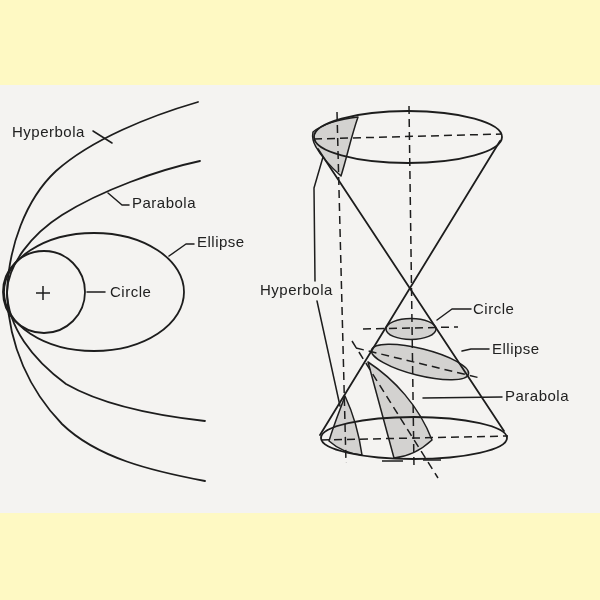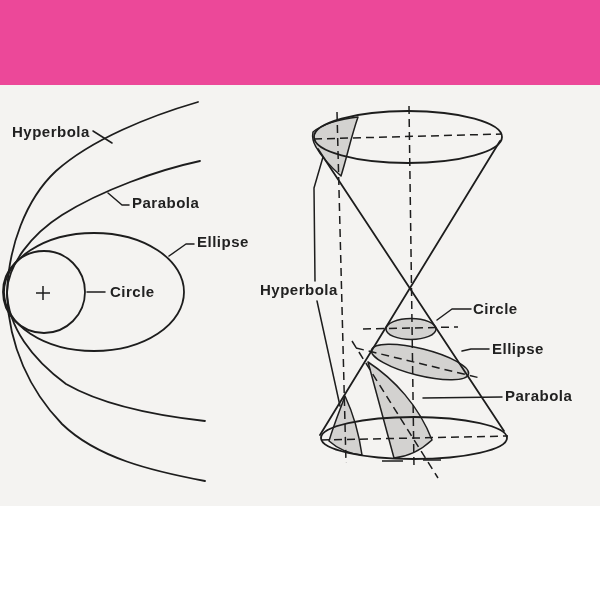--- a/index.html
+++ b/index.html
@@ -3,24 +3,23 @@
 <meta charset="utf-8">
 <style>
   html, body {
     margin: 0; padding: 0;
     width: 600px; height: 600px;
     background: #ffffff;
     font-family: "Liberation Sans", sans-serif;
   }
   .canvas {
     position: relative;
-    width: 600px; height: 506px;
-    background: #ec4899;
+    width: 600px; height: 600px;
+    background: #fef9c3;
     overflow: hidden;
-    font-weight: bold;
   }
   .scan-bg {
     position: absolute;
     left: 0; top: 85px;
     width: 600px; height: 428px;
     background: #f4f3f1;
   }
   svg.figure {
     position: absolute;
     left: 0; top: 0;

